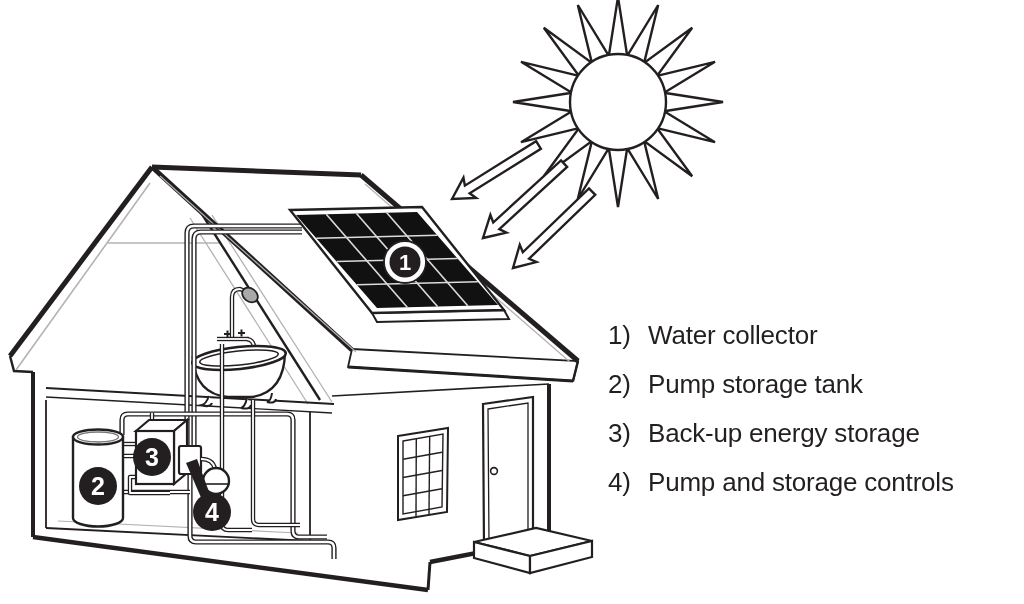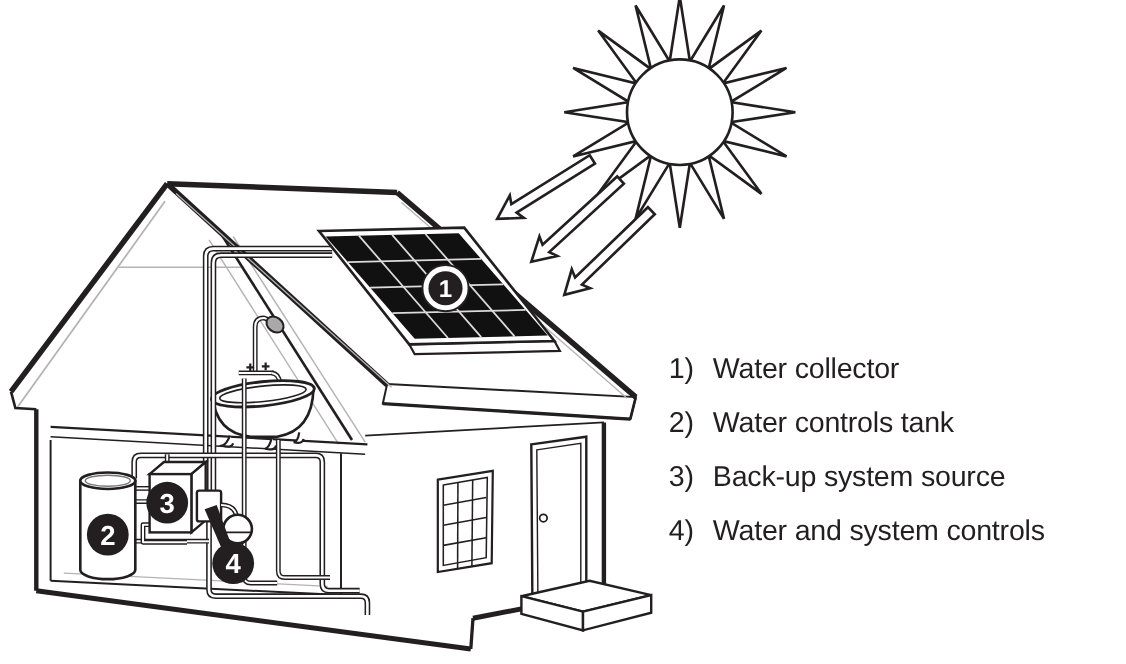--- a/index.html
+++ b/index.html
@@ -214,24 +214,24 @@
   </g>
 </svg>
 
   <div class="legend">
     <div class="legend-row">
       <span class="legend-num">1)</span>
       <span class="legend-label">Water collector</span>
     </div>
     <div class="legend-row">
       <span class="legend-num">2)</span>
-      <span class="legend-label">Water controls tank</span>
+      <span class="legend-label">Pump storage tank</span>
     </div>
     <div class="legend-row">
       <span class="legend-num">3)</span>
-      <span class="legend-label">Back-up system source</span>
+      <span class="legend-label">Back-up energy storage</span>
     </div>
     <div class="legend-row">
       <span class="legend-num">4)</span>
-      <span class="legend-label">Water and system controls</span>
+      <span class="legend-label">Pump and storage controls</span>
     </div>
   </div>
 </div>
 
 </body></html>

